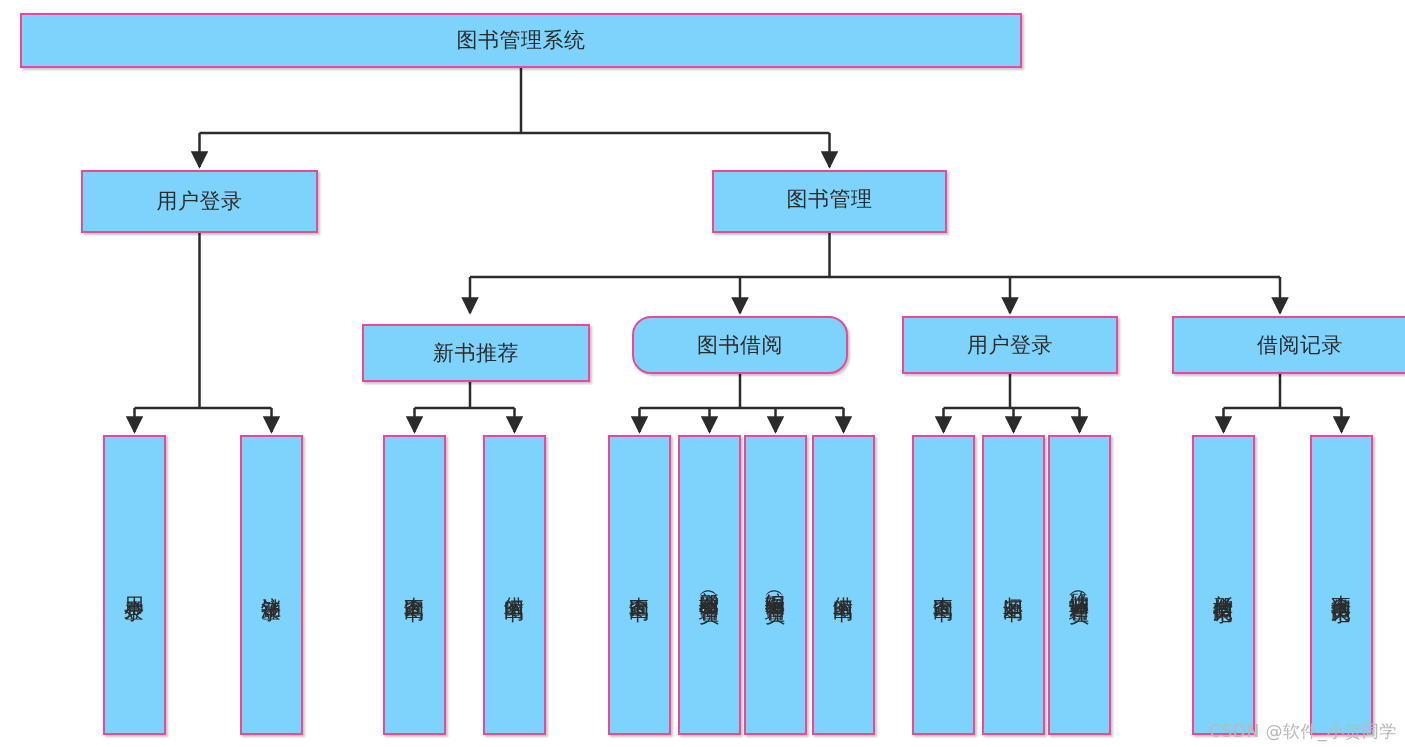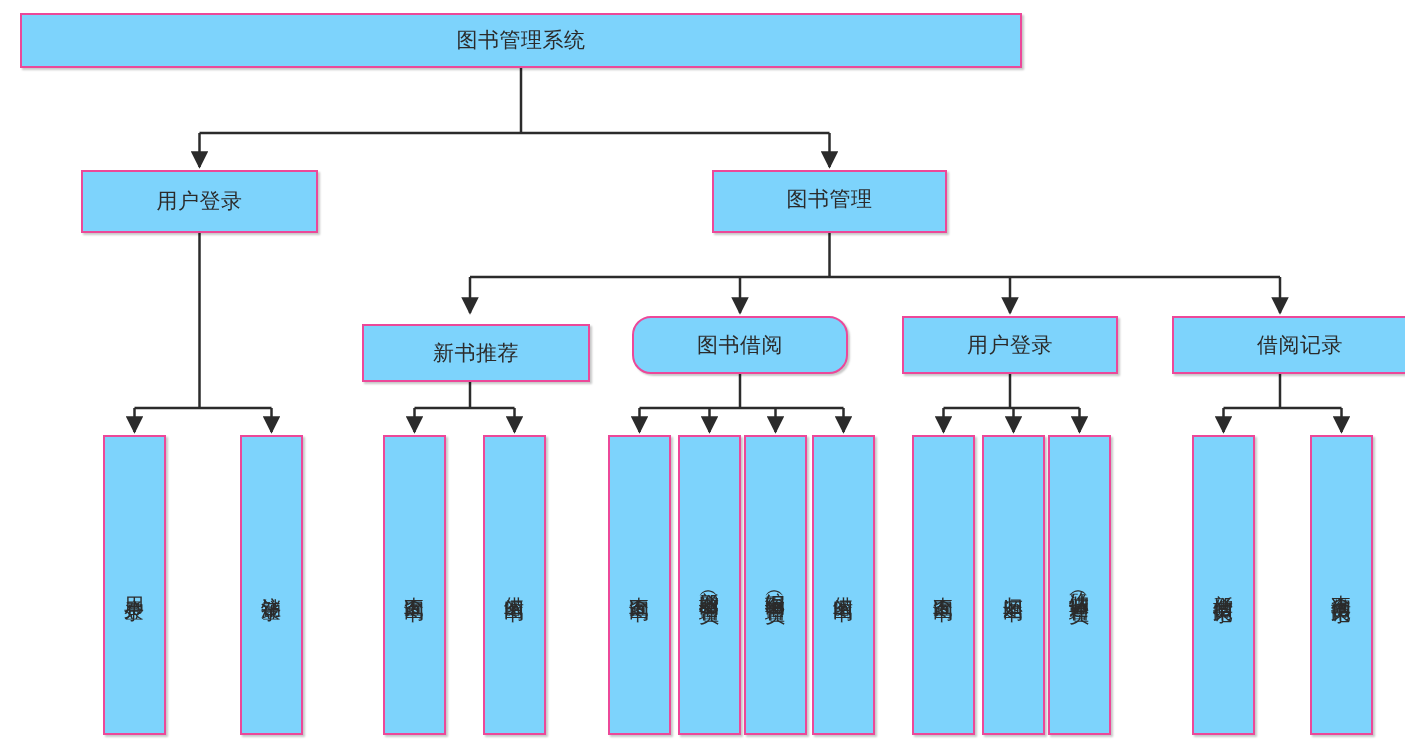--- a/index.html
+++ b/index.html
@@ -172,13 +172,14 @@
         <span class="node-label">确认归还（管理员）</span>
       </div>
       <div class="node-box vertical" style="left: 1192px; top: 435px; width: 63px; height: 300px;">
         <span class="node-label">新增借阅记录</span>
       </div>
       <div class="node-box vertical" style="left: 1310px; top: 435px; width: 63px; height: 300px;">
         <span class="node-label">查询借阅记录</span>
       </div>
     </div>
 
+  <div id="watermark">CSDN @软件_小贺同学</div>
 </div>
 
 </body></html>

